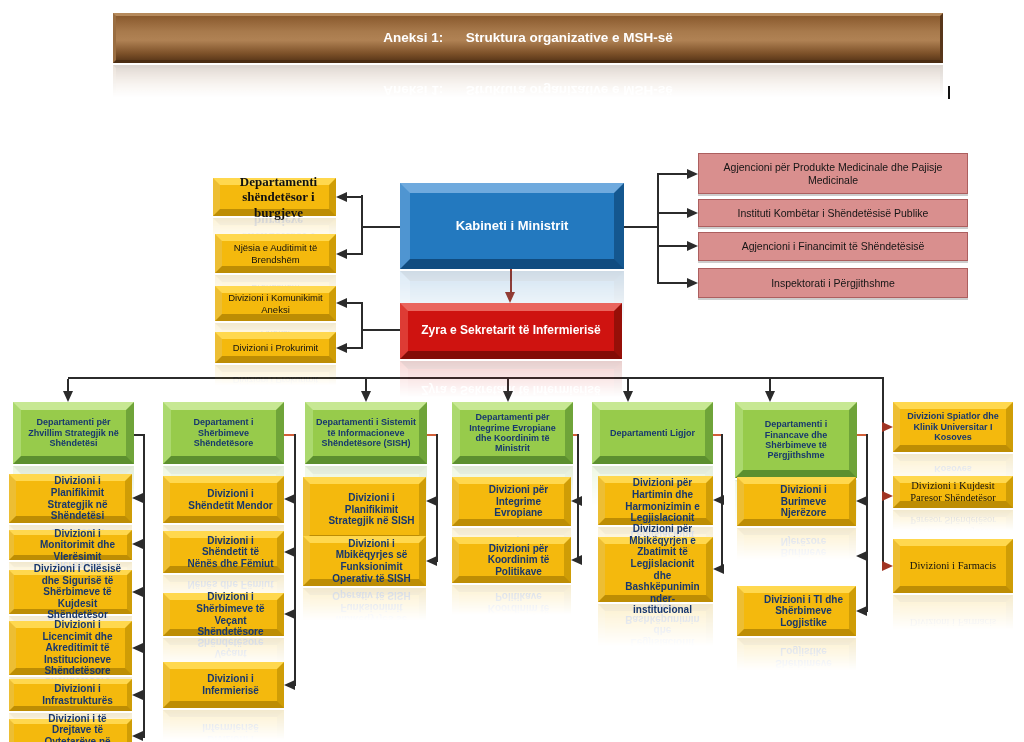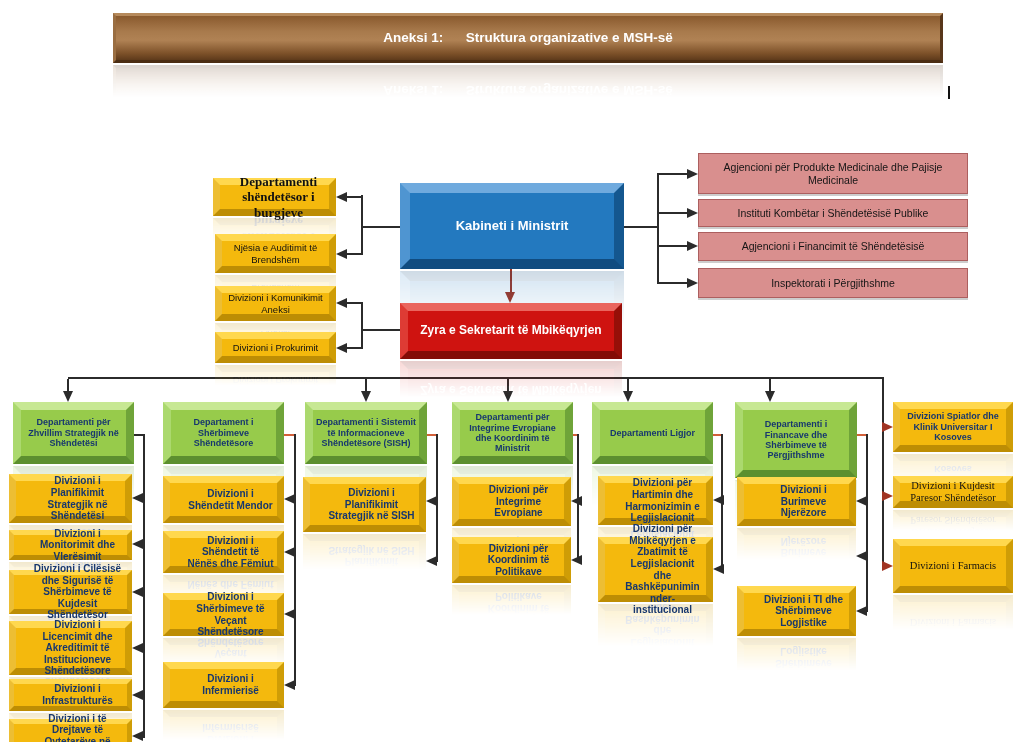--- a/index.html
+++ b/index.html
@@ -108,21 +108,21 @@
       <div class="ar l" style="left: 713px; top: 564px; border-right-color: rgb(43, 43, 43);"></div>
       <div class="ar l" style="left: 856px; top: 496px; border-right-color: rgb(43, 43, 43);"></div>
       <div class="ar l" style="left: 856px; top: 551px; border-right-color: rgb(43, 43, 43);"></div>
       <div class="ar l" style="left: 856px; top: 606px; border-right-color: rgb(43, 43, 43);"></div>
       <div class="ar r" style="left: 882px; top: 422px; border-left-color: rgb(160, 52, 35);"></div>
       <div class="ar r" style="left: 882px; top: 491px; border-left-color: rgb(160, 52, 35);"></div>
       <div class="ar r" style="left: 882px; top: 561px; border-left-color: rgb(160, 52, 35);"></div>
     </div>
 
   <div class="box bevel bw10 bl fs13 bold refl" style="left:400px;top:183px;width:224px;height:86px;">Kabineti i Ministrit</div>
-  <div class="box bevel bw8 rd fs12 bold refl" style="left:400px;top:303px;width:222px;height:56px;">Zyra e Sekretarit të Mbikëqyrjen</div>
+  <div class="box bevel bw8 rd fs12 bold refl" style="left:400px;top:303px;width:222px;height:56px;">Zyra e Sekretarit të Infermierisë</div>
 
   <div class="box bevel bw7 y serif fs10 bold blk refl" style="left:213px;top:178px;width:123px;height:38px;">Departamenti shëndetësor i burgjeve</div>
   <div class="box bevel bw7 y fs95 blk refl" style="left:215px;top:234px;width:121px;height:39px;">Njësia e Auditimit të Brendshëm</div>
   <div class="box bevel bw7 y fs95 blk refl" style="left:215px;top:286px;width:121px;height:35px;">Divizioni i Komunikimit Aneksi</div>
   <div class="box bevel bw7 y fs95 blk refl" style="left:215px;top:332px;width:121px;height:31px;">Divizioni i Prokurimit</div>
 
   <div class="box pk" style="left:698px;top:153px;width:270px;height:41px;">Agjencioni për Produkte Medicinale dhe Pajisje Medicinale</div>
   <div class="box pk" style="left:698px;top:199px;width:270px;height:28px;">Instituti Kombëtar i Shëndetësisë Publike</div>
   <div class="box pk" style="left:698px;top:232px;width:270px;height:29px;">Agjencioni i Financimit të Shëndetësisë</div>
   <div class="box pk" style="left:698px;top:268px;width:270px;height:30px;">Inspektorati i Përgjithshme</div>
@@ -139,21 +139,22 @@
   <div class="box bevel bw5 y fs8 navy refl" style="left:9px;top:570px;width:123px;height:44px;">Divizioni i Cilësisë dhe Sigurisë të Shërbimeve të Kujdesit Shëndetësor</div>
   <div class="box bevel bw7 y fs8 navy refl" style="left:9px;top:621px;width:123px;height:54px;">Divizioni i Licencimit dhe Akreditimit të Institucioneve Shëndetësore</div>
   <div class="box bevel bw5 y fs8 navy refl" style="left:9px;top:679px;width:123px;height:32px;">Divizioni i Infrastrukturës</div>
   <div class="box bevel bw5 y fs8 navy" style="left:9px;top:719px;width:123px;height:34px;">Divizioni i të Drejtave të Qytetarëve në Kujdesin</div>
 
   <div class="box bevel bw7 y fs8 navy refl" style="left:163px;top:476px;width:121px;height:47px;">Divizioni i Shëndetit Mendor</div>
   <div class="box bevel bw7 y fs8 navy refl" style="left:163px;top:531px;width:121px;height:42px;">Divizioni i Shëndetit të Nënës dhe Fëmiut</div>
   <div class="box bevel bw7 y fs8 navy refl" style="left:163px;top:593px;width:121px;height:43px;">Divizioni i Shërbimeve të Veçant Shëndetësore</div>
   <div class="box bevel bw7 y fs8 navy refl" style="left:163px;top:662px;width:121px;height:46px;">Divizioni i Infermierisë</div>
 
-  <div class="box bevel bw7 y fs8 navy refl" style="left:303px;top:477px;width:123px;height:55px;">Divizioni i Planifikimit Strategjik në SISH</div>
+  <div class="box bevel bw7 y fs8 navy refl" style="left:303px;top:477px;width:123px;height:65px;">Divizioni i Planifikimit Strategjik në SISH</div>
+  <div class="box bevel bw7 y fs8 navy refl" style="left:303px;top:536px;width:123px;height:50px;">Divizioni i Mbikëqyrjes së Funksionimit Operativ të SISH</div>
 
   <div class="box bevel bw7 y fs8 navy refl" style="left:452px;top:477px;width:119px;height:49px;">Divizioni për Integrime Evropiane</div>
   <div class="box bevel bw7 y fs8 navy refl" style="left:452px;top:537px;width:119px;height:46px;">Divizioni për Koordinim të Politikave</div>
 
   <div class="box bevel bw7 y fs8 navy refl" style="left:598px;top:476px;width:115px;height:49px;">Divizioni për Hartimin dhe Harmonizimin e Legjislacionit</div>
   <div class="box bevel bw7 y fs8 navy refl" style="left:598px;top:537px;width:115px;height:65px;">Divizioni për Mbikëqyrjen e Zbatimit të Legjislacionit dhe Bashkëpunimin nder-institucional</div>
 
   <div class="box bevel bw7 y fs8 navy refl" style="left:737px;top:477px;width:119px;height:49px;">Divizioni i Burimeve Njerëzore</div>
   <div class="box bevel bw7 y fs8 navy refl" style="left:737px;top:586px;width:119px;height:50px;">Divizioni i TI dhe Shërbimeve Logjistike</div>
 

